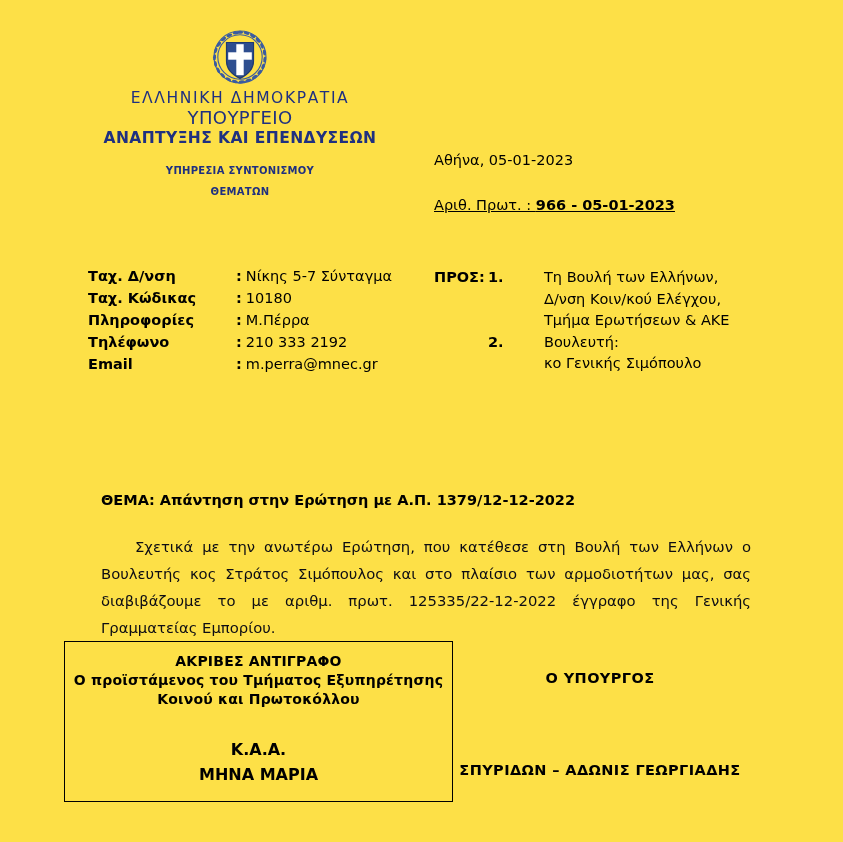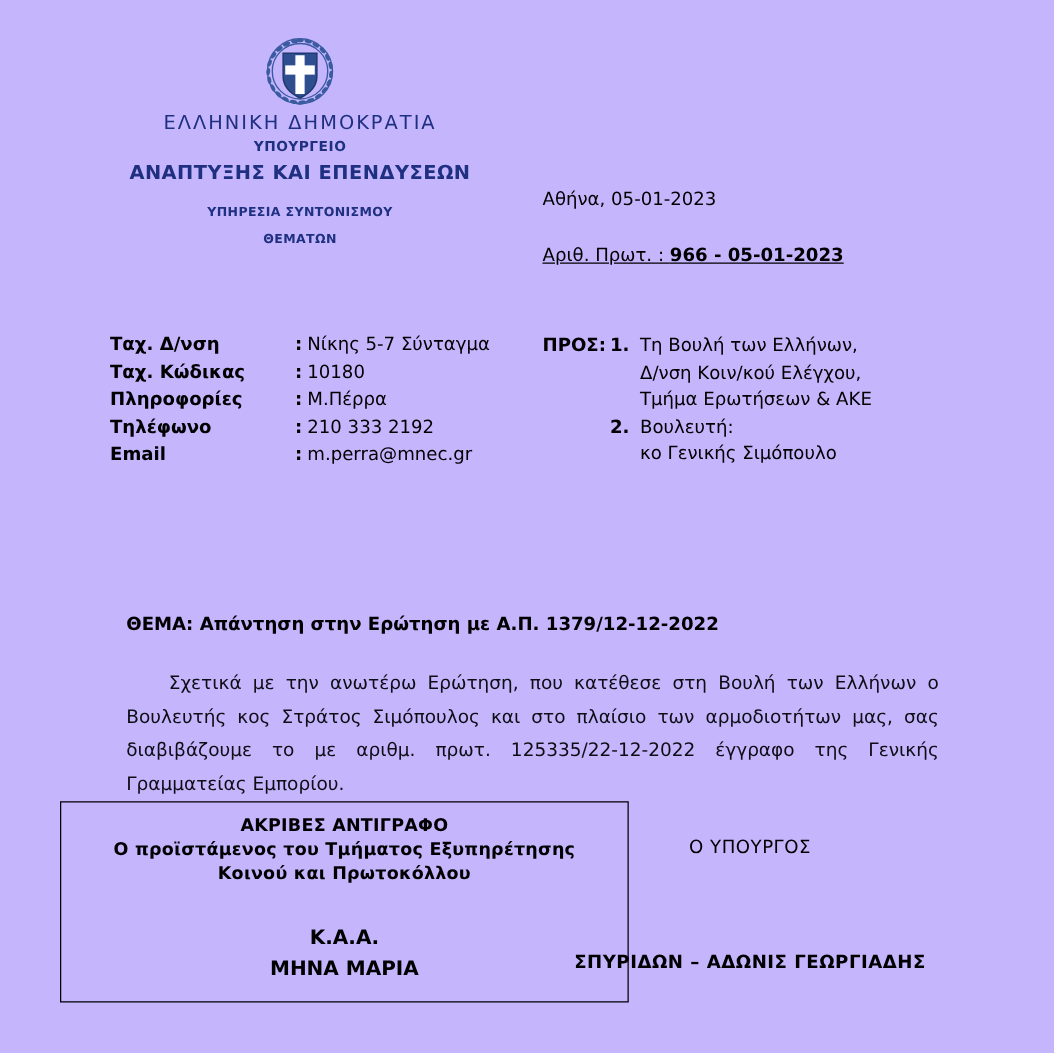--- a/index.html
+++ b/index.html
@@ -9,21 +9,21 @@
     background: #ffffff;
   }
   body {
     font-family: "DejaVu Sans", "Liberation Sans", sans-serif;
     color: #000000;
   }
   #page {
     position: relative;
     width: 843px;
     height: 842px;
-    background: #c4b5fd;
+    background: #fde047;
     overflow: hidden;
   }
 
   
   .emblem-wrap {
     position: absolute;
     left: 210px;
     top: 28px;
     width: 60px;
     height: 60px;
@@ -40,22 +40,22 @@
     color: #1F3080;
   }
   .hdr-republic {
     font-size: 15.5px;
     font-weight: 400;
     letter-spacing: 1.6px;
     line-height: 20px;
     white-space: nowrap;
   }
   .hdr-ministry {
-    font-size: 11px;
-    font-weight: bold;
+    font-size: 18px;
+    font-weight: normal;
     letter-spacing: 0.4px;
     line-height: 20px;
   }
   .hdr-ministry2 {
     font-size: 15.5px;
     font-weight: bold;
     letter-spacing: 0.4px;
     line-height: 20px;
   }
   .hdr-service {
@@ -143,21 +143,21 @@
     display: flex;
     align-items: flex-start;
   }
   .pros-item + .pros-item { margin-top: 0; }
   .pros-num {
     font-weight: bold;
     width: 24px;
     flex: 0 0 24px;
   }
   .pros-lines { flex: 1 1 auto; }
-  .pros-lines div { white-space: nowrap; }
+  .pros-lines div { white-space: nowrap; margin-left: 32px; }
 
   
   .subject {
     position: absolute;
     left: 101px;
     top: 492px;
     font-size: 14.5px;
     font-weight: bold;
     color: #000000;
     white-space: nowrap;
@@ -172,23 +172,23 @@
     font-size: 14.8px;
     line-height: 27px;
     text-align: justify;
     text-indent: 34px;
     color: #0d0d14;
   }
 
   
   .copy-box {
     position: absolute;
-    left: 48px;
+    left: 64px;
     top: 641px;
-    width: 455px;
+    width: 389px;
     height: 161px;
     border: 1.6px solid #000000;
     box-sizing: border-box;
     text-align: center;
     font-size: 14px;
   }
   .copy-head {
     margin-top: 10px;
     font-weight: bold;
     line-height: 19px;
@@ -203,21 +203,21 @@
   }
 
   
   .minister-title {
     position: absolute;
     left: 440px;
     top: 670px;
     width: 320px;
     text-align: center;
     font-size: 14.5px;
-    font-weight: normal;
+    font-weight: bold;
     letter-spacing: 0.4px;
   }
   .minister-name {
     position: absolute;
     left: 440px;
     top: 762px;
     width: 320px;
     text-align: center;
     font-size: 14.5px;
     font-weight: bold;

